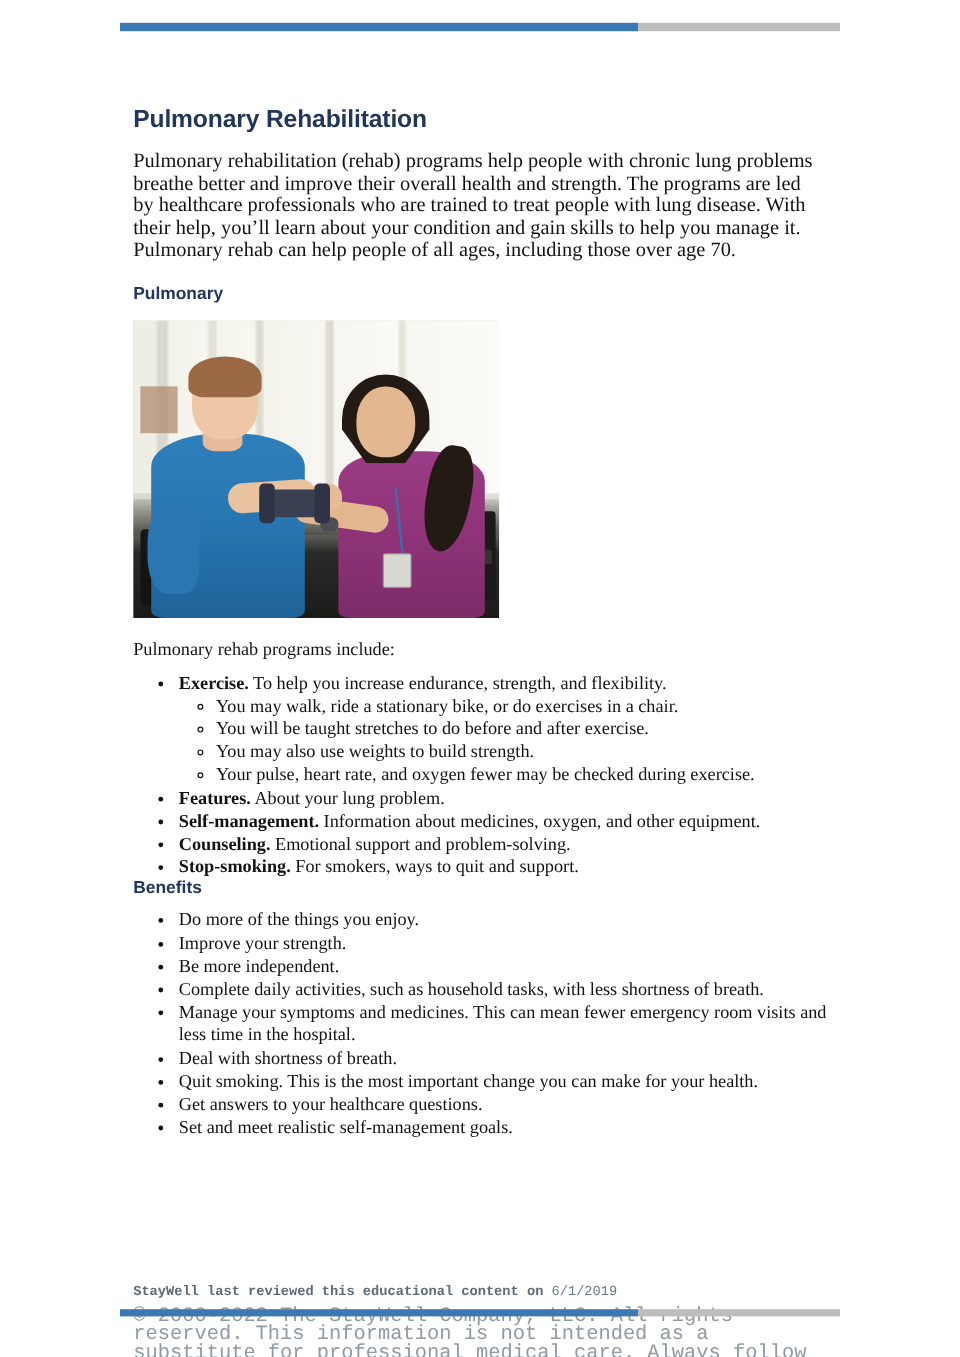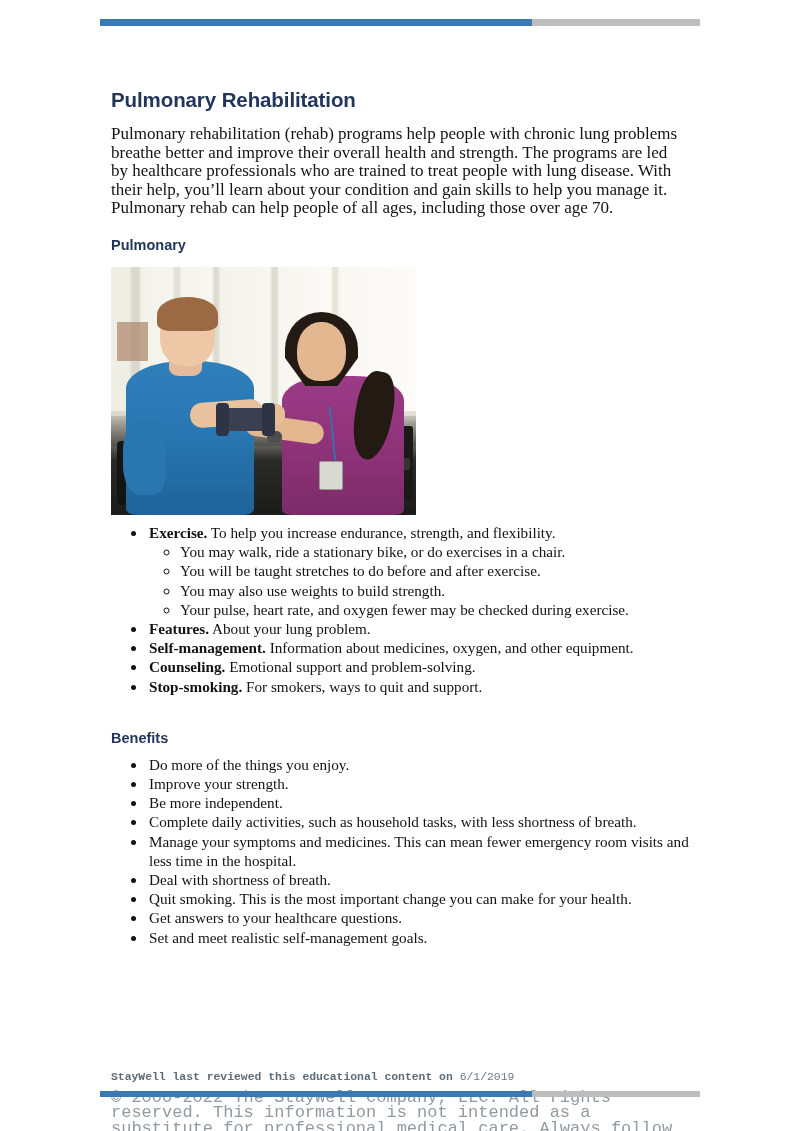--- a/index.html
+++ b/index.html
@@ -316,21 +316,21 @@
     list-style-type: circle;
   }
   ul.sub > li {
     font-size: 15.2px;
     line-height: 19.2px;
   }
   li .strong {
     font-weight: bold;
   }
 
-  #benefits-heading { margin-top: 34px; }
+  #benefits-heading { }
   #benefits-lead { margin-top: 13px; }
   #benefits-list { margin-top: 9px; }
 
   
   .footnote {
     position: absolute;
     left: 111px;
     top: 1070px;
     width: 580px;
     font-family: Liberation Mono, monospace;
@@ -409,20 +409,21 @@
         <div class="lanyard"></div>
         <div class="badge"></div>
         <div class="watch"></div>
 
         <div class="p1-arm"></div>
         <div class="p2-hand"></div>
         <div class="dumbbell"></div>
       </div>
     </div>
 
+    <p class="lead">Pulmonary rehab programs include:</p>
 
     <ul class="bullets" id="features-list">
         <li><span class="strong">Exercise.</span><span> To help you increase endurance, strength, and flexibility.</span><ul class="sub">
             <li>You may walk, ride a stationary bike, or do exercises in a chair.</li>
             <li>You will be taught stretches to do before and after exercise.</li>
             <li>You may also use weights to build strength.</li>
             <li>Your pulse, heart rate, and oxygen fewer may be checked during exercise.</li>
           </ul></li>
         <li><span class="strong">Features.</span><span> About your lung problem.</span></li>
         <li><span class="strong">Self-management.</span><span> Information about medicines, oxygen, and other equipment.</span></li>

